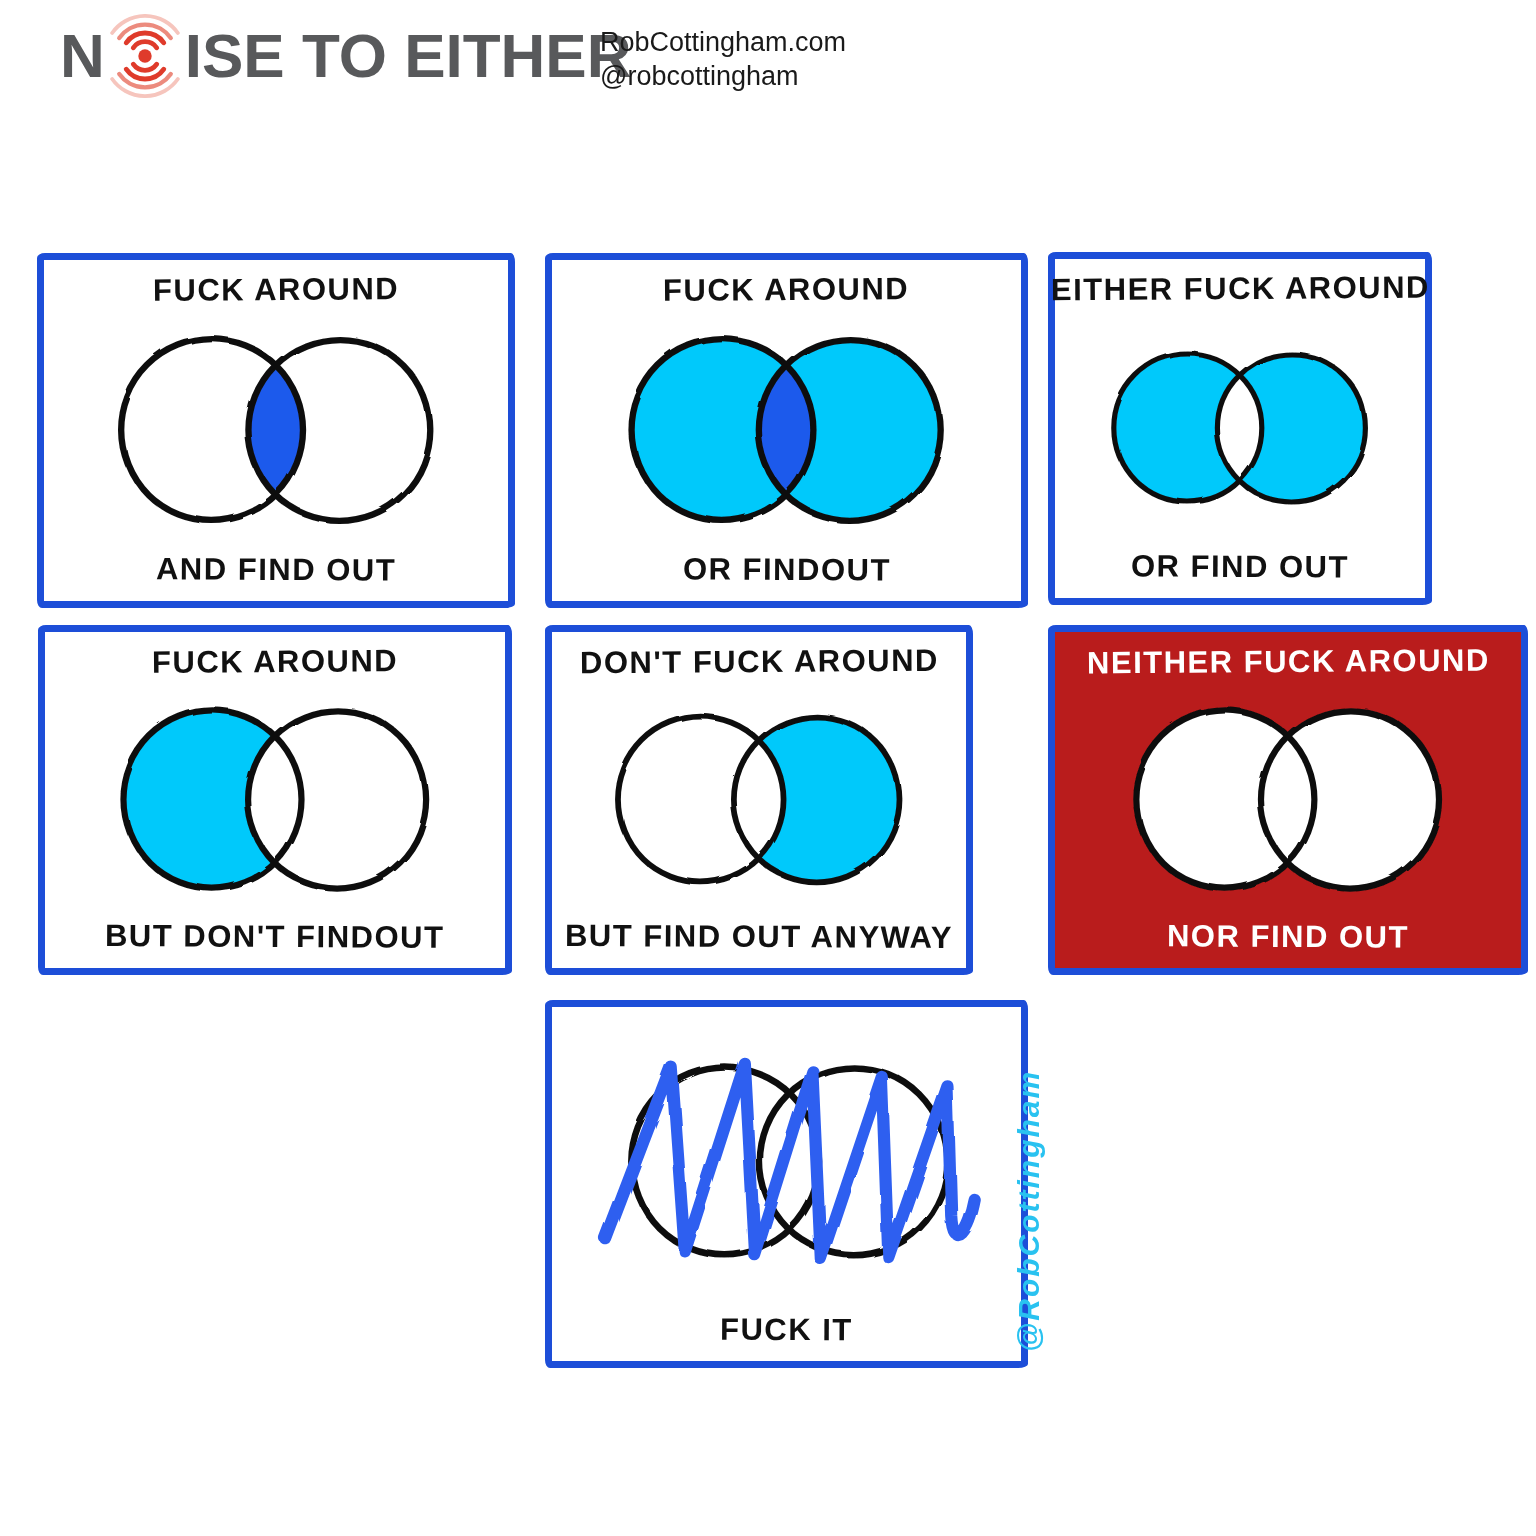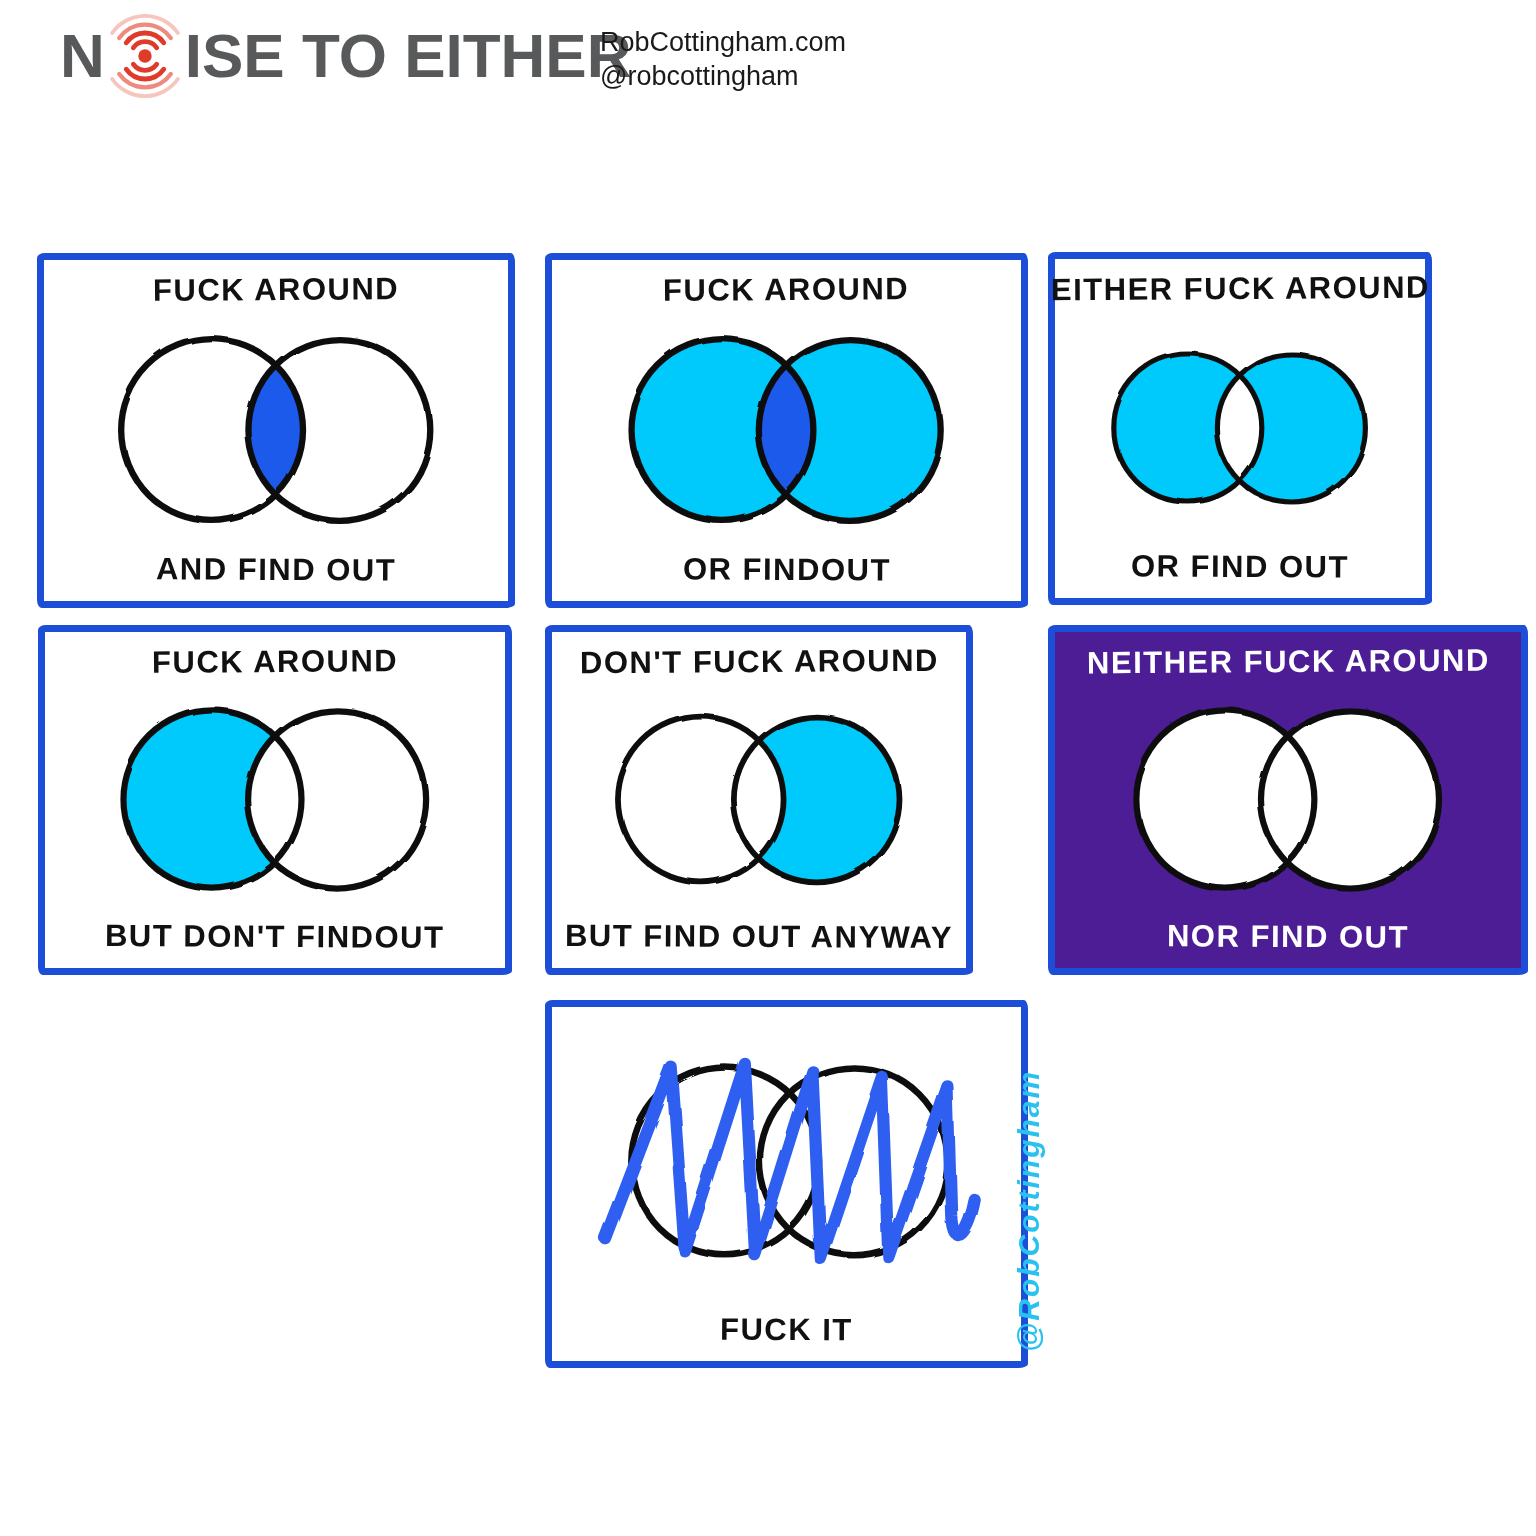--- a/index.html
+++ b/index.html
@@ -13,21 +13,21 @@
   
   .panel{position:absolute;box-sizing:border-box;border:7px solid #1d4ed8;background:#ffffff;
          display:flex;flex-direction:column;align-items:center;
          border-radius:8px 4px 10px 5px / 5px 9px 4px 8px;}
   .ptitle{margin-top:12px;font-size:31px;font-weight:700;letter-spacing:1.5px;color:#111111;
           white-space:nowrap;transform:rotate(-0.4deg);}
   .plabel{margin-bottom:13px;font-size:31px;font-weight:700;letter-spacing:1.5px;color:#111111;
           white-space:nowrap;transform:rotate(0.3deg);}
   .venn{flex:1 1 auto;width:96%;min-height:0;margin:2px 0;}
   .outline{fill:none;stroke:#111111;stroke-width:7;}
-  .panel.nor{background:#4c1d95;}
+  .panel.nor{background:#b91c1c;}
   .panel.nor .ptitle,.panel.nor .plabel{color:#ffffff;}
   .scribble{fill:none;stroke-width:13;stroke-linecap:round;stroke-linejoin:round;}
   
   .signature{position:absolute;left:1000px;top:1352px;width:300px;height:58px;
              transform:rotate(-90deg);transform-origin:0 0;color:#29C2F0;
              font-size:30px;font-weight:700;font-style:italic;letter-spacing:2px;
              display:flex;align-items:center;}
   .hidden-defs{position:absolute;width:0;height:0;}
 </style>
 </head>

